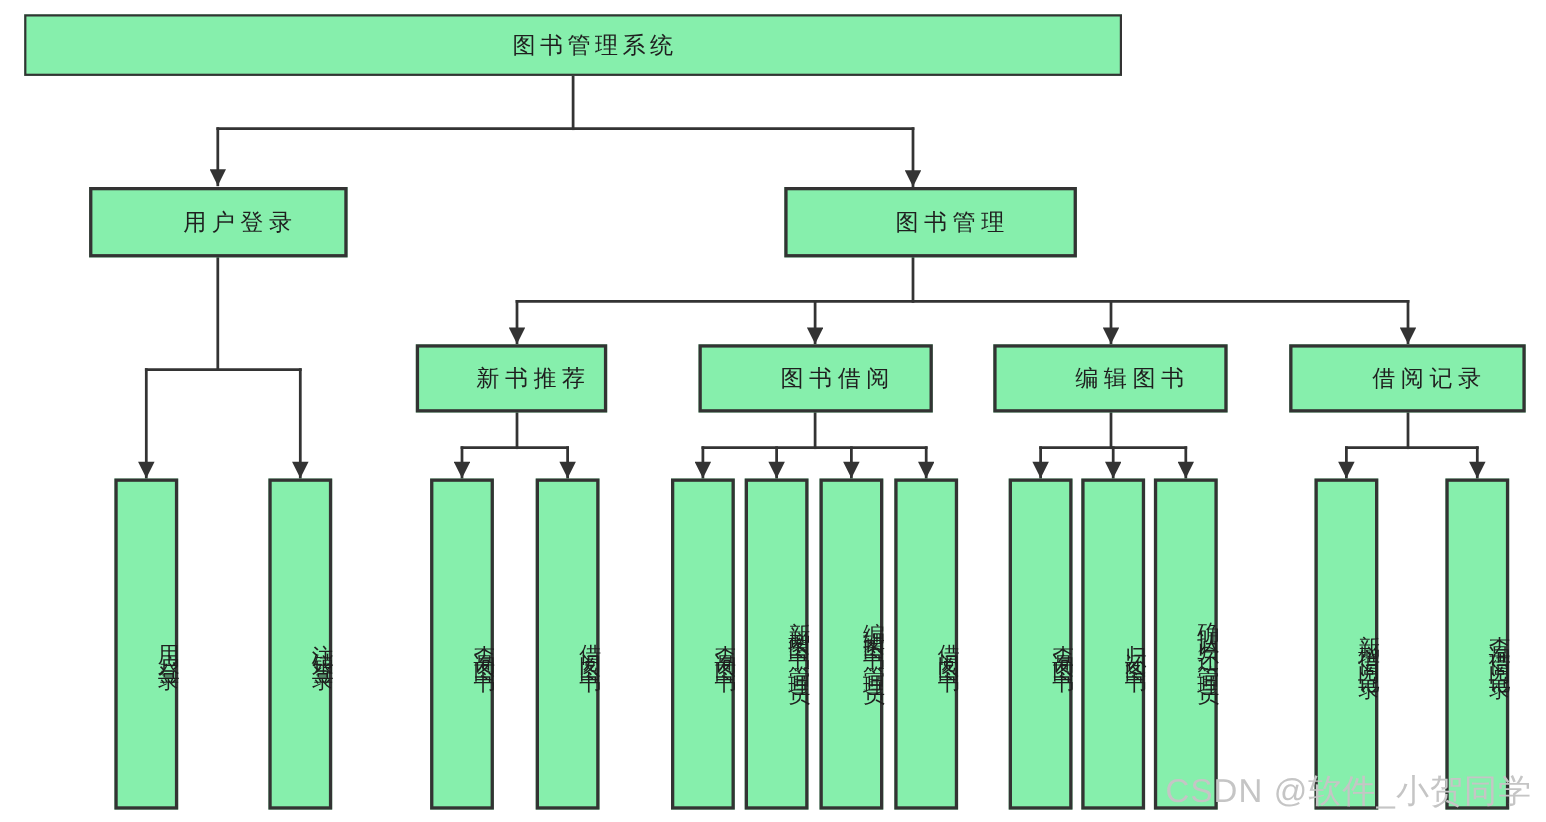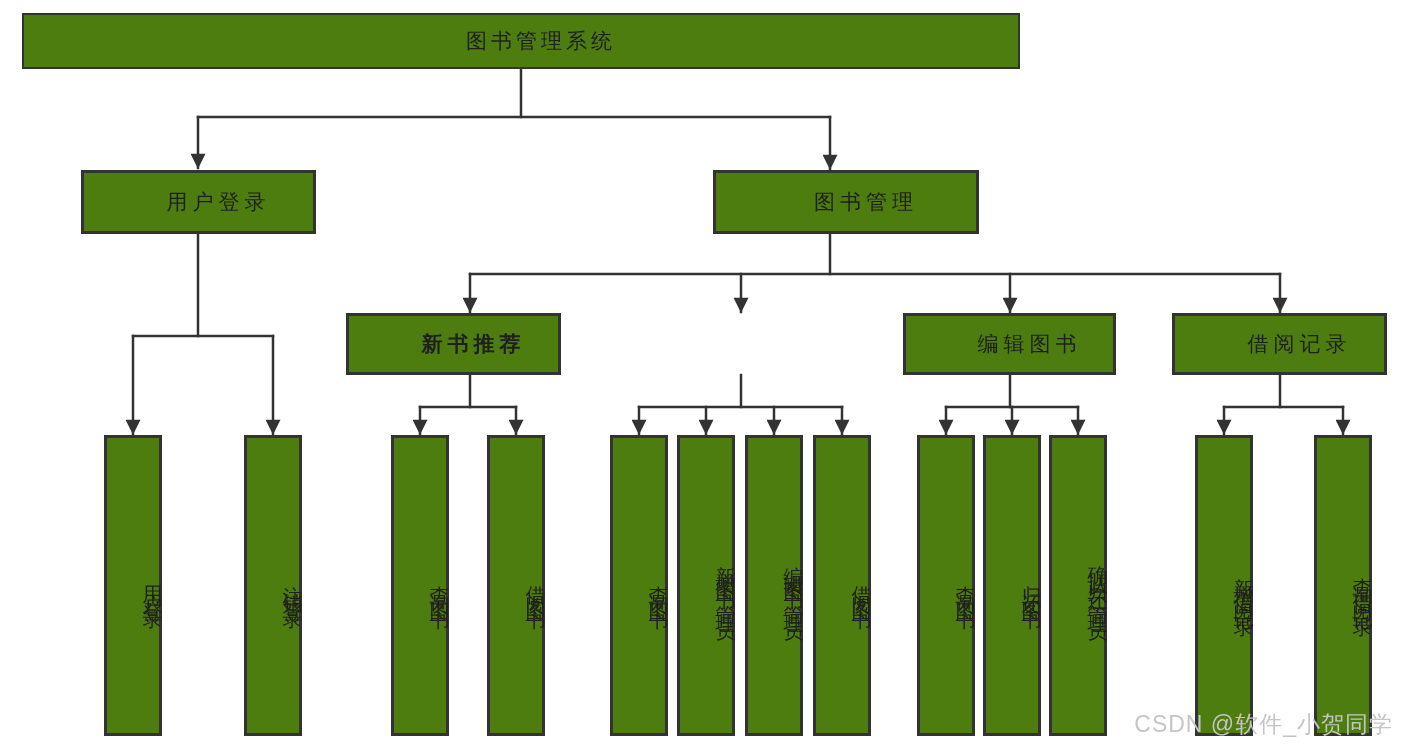--- a/index.html
+++ b/index.html
@@ -22,21 +22,21 @@
   }
   .connector-layer {
     position: absolute;
     left: 0; top: 0;
     width: 1405px; height: 747px;
     z-index: 0;
   }
   .connector-layer line { stroke: var(--line); stroke-width: 2.5; stroke-linecap: square; }
   .node {
     position: absolute;
-    background: #4d7c0f;
+    background: #86efac;
     border: 3px solid var(--line);
     color: var(--text);
     display: flex;
     align-items: center;
     justify-content: center;
     z-index: 1;
     padding-left: 40px;
   }
   .node-root {
     left: 22px; top: 13px; width: 998px; height: 56px;
@@ -56,21 +56,21 @@
     font-size: 20px; letter-spacing: 8px;
     writing-mode: vertical-rl;
     text-orientation: mixed;
     line-height: 1;
     text-align: center;
   }
   .watermark {
     position: absolute;
     right: 12px;
     bottom: 7px;
-    font-size: 23px;
+    font-size: 30px;
     color: var(--watermark);
     z-index: 2;
     letter-spacing: 1px;
     white-space: nowrap;
   }
 </style>
 </head>
 <body>
 
 <div class="canvas">
@@ -135,21 +135,22 @@
       <line x1="1224" y1="407" x2="1224" y2="434" marker-end="url(#arrow)"></line>
       <line x1="1343" y1="407" x2="1343" y2="434" marker-end="url(#arrow)"></line>
     </g>
   </svg>
 
   <div class="node node-root">图书管理系统</div>
 
   <div class="node node-branch" style="left:81px; width:235px;">用户登录</div>
   <div class="node node-branch" style="left:713px; width:266px;">图书管理</div>
 
-  <div class="node node-group" style="left:346px; width:215px;font-weight:bold;">新书推荐</div>
+  <div class="node node-group" style="left:378px; width:174px;">新书推荐</div>
+  <div class="node node-group" style="left:635px; width:213px;">图书借阅</div>
   <div class="node node-group" style="left:903px; width:213px;">编辑图书</div>
   <div class="node node-group" style="left:1172px; width:215px;">借阅记录</div>
 
   <div class="node node-leaf" style="left:104px;">用户登录</div>
   <div class="node node-leaf" style="left:244px;">注销登录</div>
 
   <div class="node node-leaf" style="left:391px;">查询图书</div>
   <div class="node node-leaf" style="left:487px;">借阅图书</div>
 
   <div class="node node-leaf" style="left:610px;">查询图书</div>

